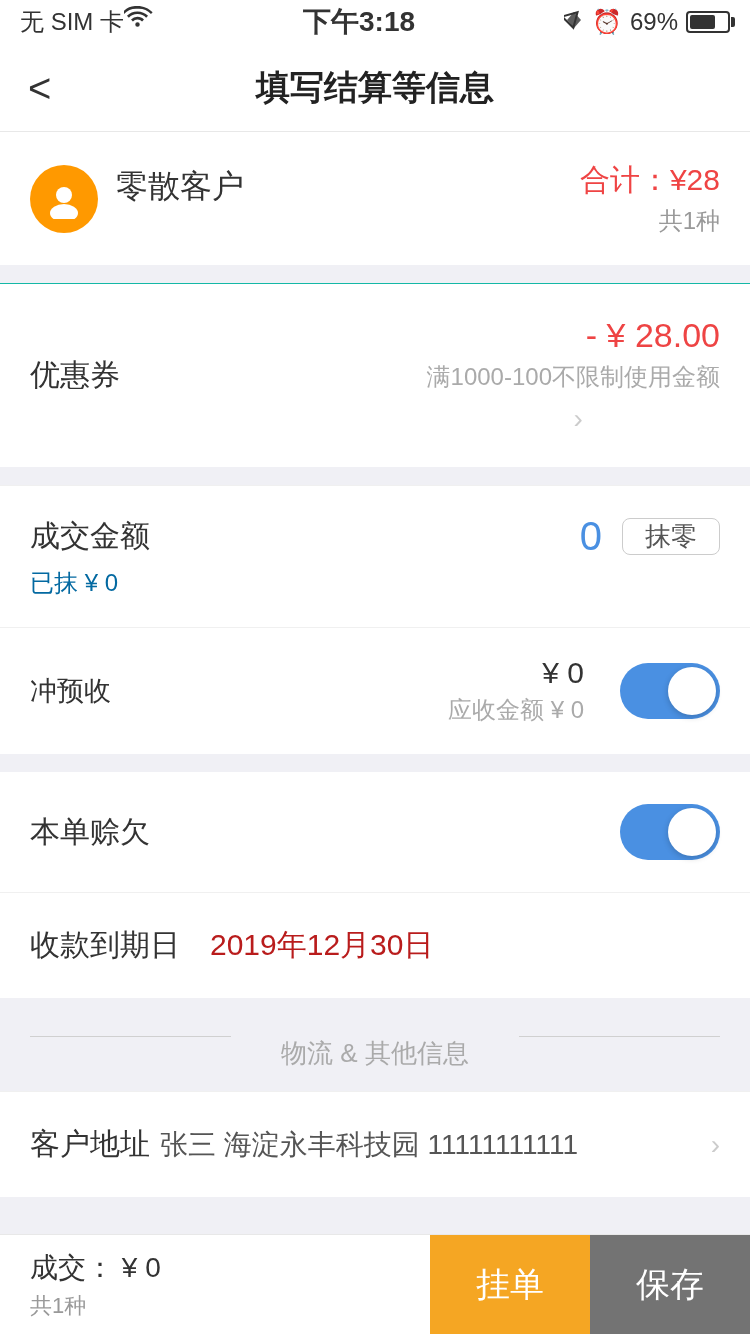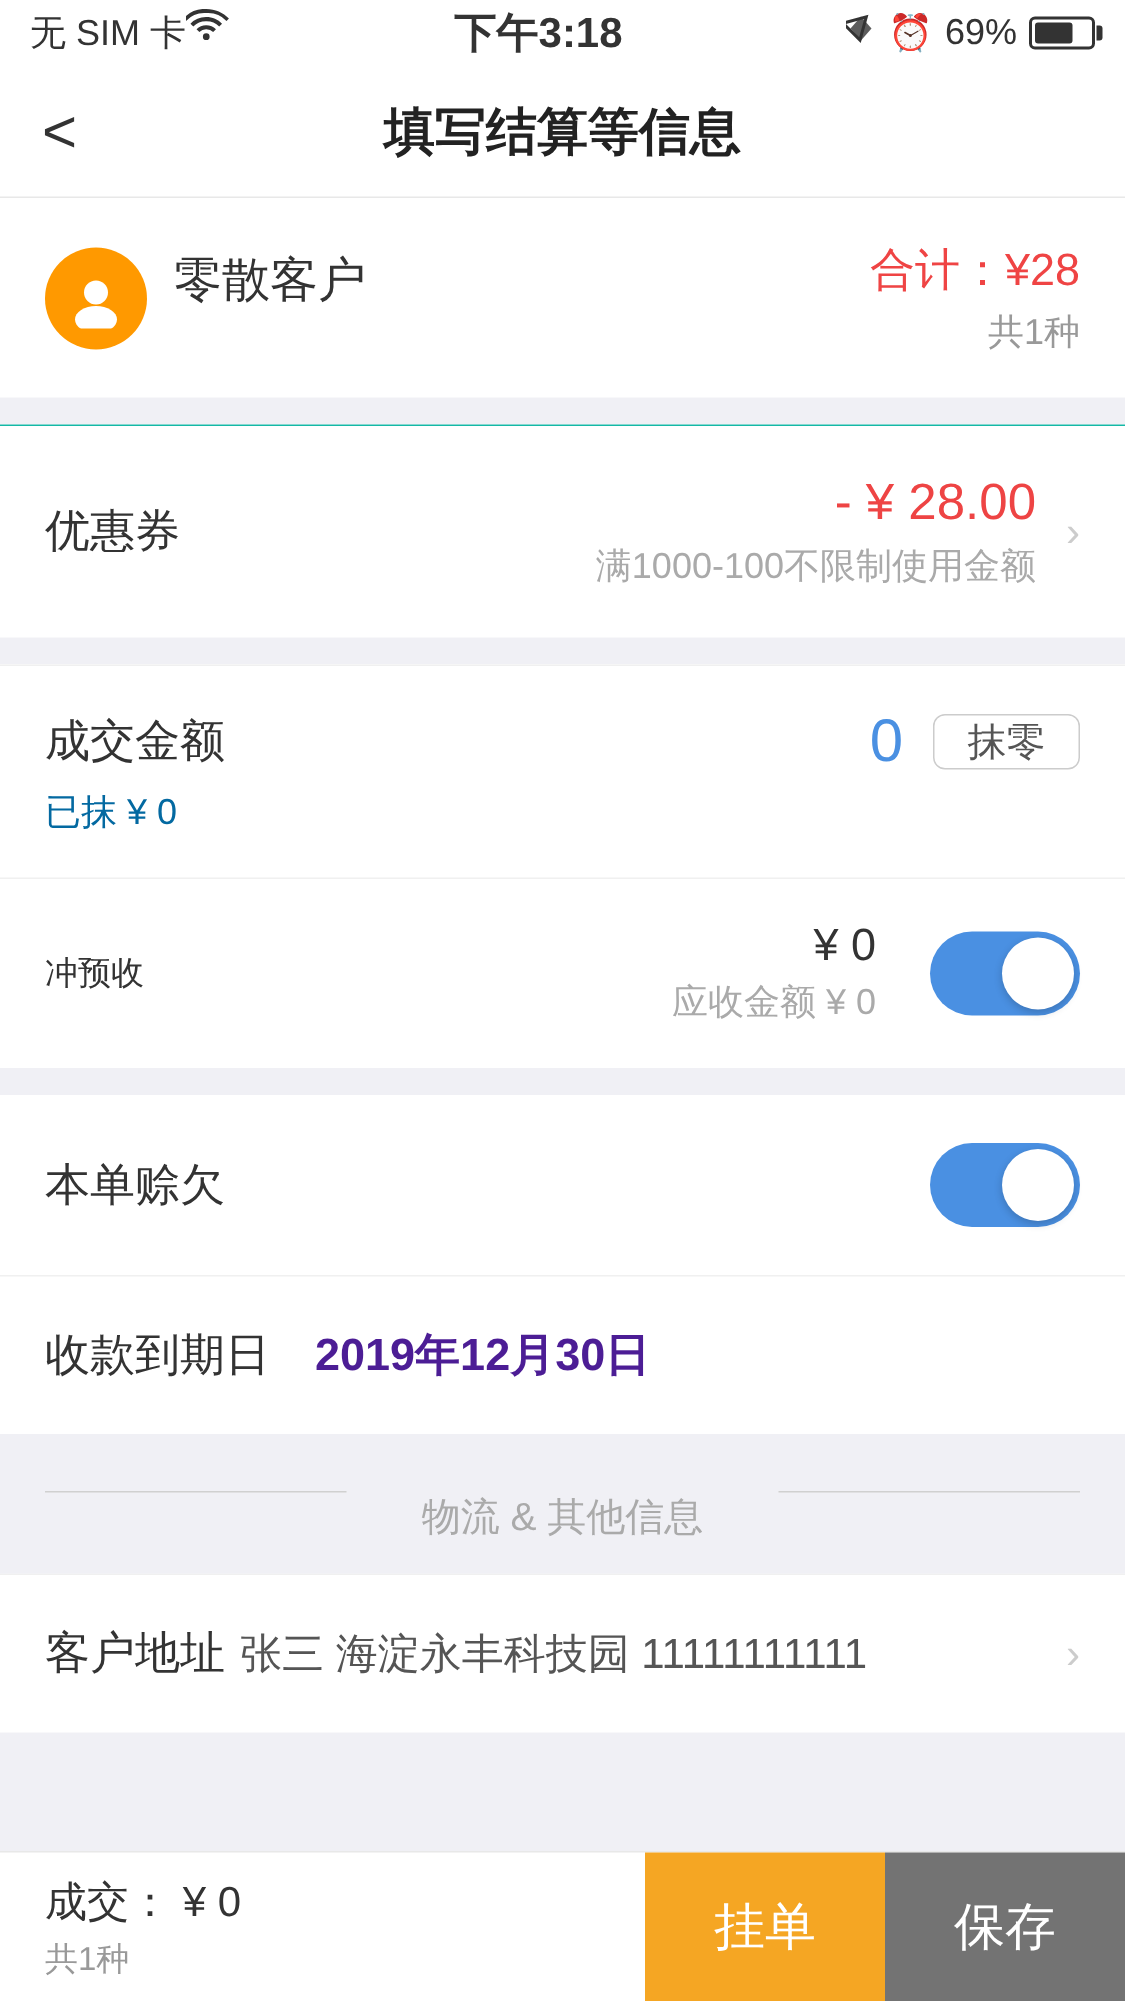--- a/index.html
+++ b/index.html
@@ -90,21 +90,21 @@
       justify-content: space-between;
       padding: 32px 30px;
       border-top: 1px solid #14b8a6;
       background: #fff;
     }
     .row-label { font-size: 30px; color: #333; }
     .row-right { text-align: right; display: flex; flex-direction: column; align-items: flex-end; }
     .row-value-red { font-size: 34px; color: #e44; font-weight: 500; }
     .row-sub { font-size: 24px; color: #aaa; margin-top: 6px; }
     .row-chevron { font-size: 28px; color: #ccc; margin-left: 10px; }
-    .row-right-inline { display: flex; align-items: center; gap: 10px; }
+    .row-right-inline { display: flex; align-items: center; gap: 10px; flex-direction: column; }
 
     
     .deal-row {
       padding: 28px 30px;
       border-top: 1px solid #f0f0f0;
       background: #fff;
     }
     .deal-top {
       display: flex;
       align-items: center;
@@ -124,21 +124,21 @@
 
     
     .prepay-row {
       padding: 28px 30px;
       border-top: 1px solid #f0f0f0;
       background: #fff;
       display: flex;
       align-items: center;
       justify-content: space-between;
     }
-    .prepay-label { font-size: 22px; color: #333; }
+    .prepay-label { font-size: 27px; color: #333; }
     .prepay-amounts { text-align: right; margin-right: 20px; }
     .prepay-main { font-size: 30px; color: #333; }
     .prepay-sub { font-size: 24px; color: #aaa; margin-top: 4px; }
 
     
     .toggle {
       width: 100px; height: 56px; border-radius: 28px; background: #4a90e2; position: relative; cursor: pointer;
     }
     .toggle-knob {
       width: 48px; height: 48px; border-radius: 50%; background: #fff; position: absolute; top: 4px; right: 4px;
@@ -327,21 +327,21 @@
 <div class="section">
   <div class="debt-row">
     <span class="row-label">本单赊欠</span>
     <div class="toggle">
       <div class="toggle-knob"></div>
     </div>
   </div>
 
   <div class="due-row">
     <span class="row-label">收款到期日</span>
-    <span style="font-size:30px;color:#4c1d95;font-weight:bold;">2019年12月30日</span>
+    <span style="font-size:30px;color:#b91c1c;">2019年12月30日</span>
   </div>
 </div>
 
 <div class="logistics-header">
   <span>物流 &amp; 其他信息</span>
 </div>
 
 <div class="section">
   <div class="address-row">
     <span class="address-label">客户地址</span>

